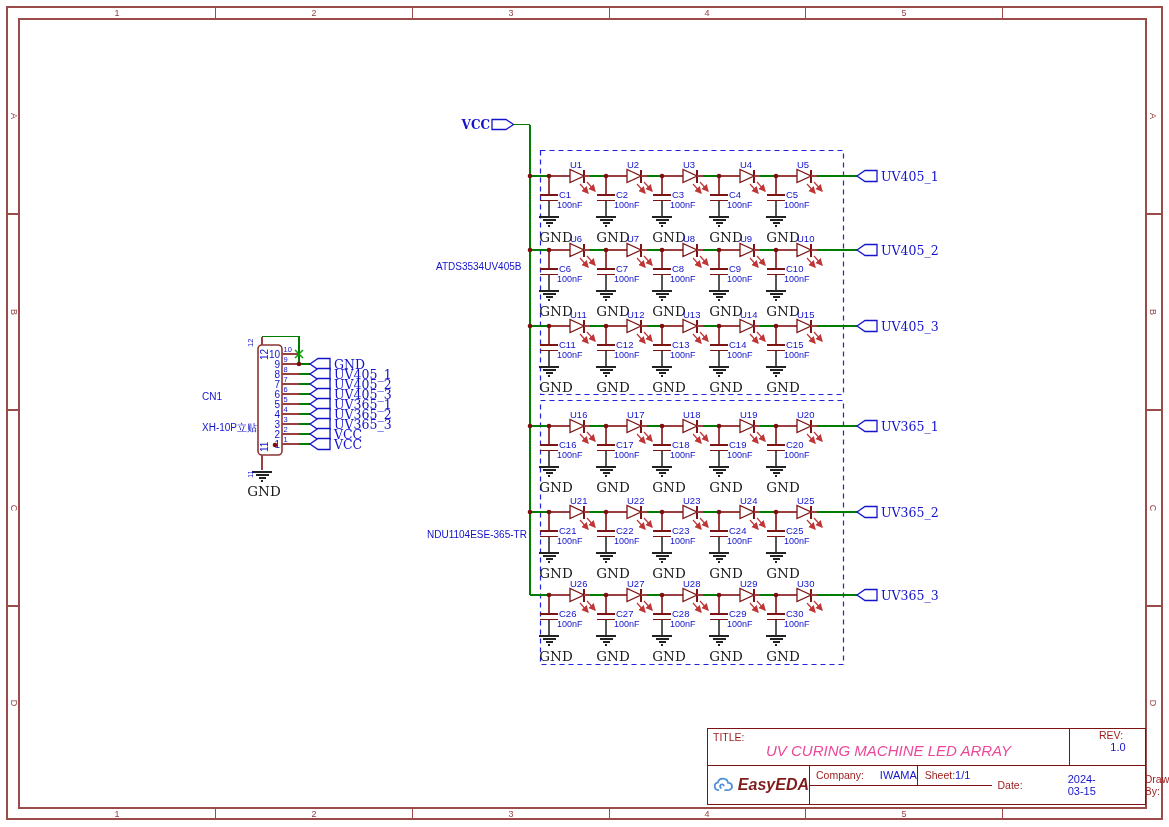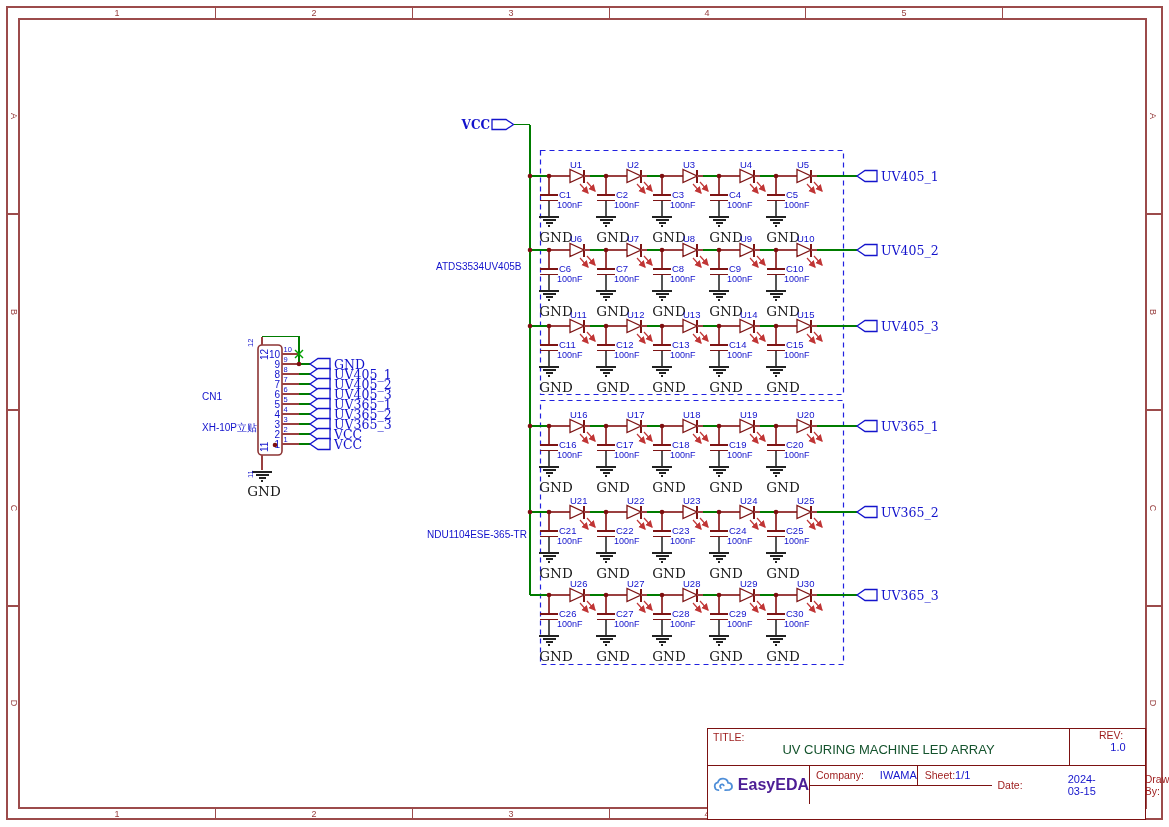--- a/index.html
+++ b/index.html
@@ -14,33 +14,33 @@
   .t-port  {font:12.5px "DejaVu Serif",serif; fill:#1212cc;}
   .t-flag  {font:bold 12px "DejaVu Serif",serif; fill:#1212cc;}
   .t-pin-s {font:7.5px "Liberation Sans",sans-serif; fill:#1212cc;}
   .t-pin-n {font:10px "Liberation Sans",sans-serif; fill:#1212cc;}
   .t-frame {font:9px "Liberation Sans",sans-serif; fill:#963c3c;}
 
   
   .ov{position:absolute;color:#1212cc;font-size:10px;line-height:11px;white-space:nowrap;}
 
   
-  .title-block{position:absolute;left:707px;top:728px;width:439px;height:92px;
+  .title-block{position:absolute;left:707px;top:728px;width:439px;height:77px;
     border:1.4px solid #7c1212;box-sizing:border-box;background:#fff;}
   .tb-row1{height:37px;border-bottom:1.2px solid #7c1212;display:flex;box-sizing:border-box;}
   .tb-title-cell{flex:1;position:relative;}
   .tb-title-label{position:absolute;left:5px;top:2px;}
   .tb-title{position:absolute;left:0;right:0;top:13px;text-align:center;
-    font-size:13px;color:#14532d;}
+    font-size:15px;color:#ec4899;font-style:italic;}
   .tb-rev-cell{width:76px;border-left:1.2px solid #7c1212;box-sizing:border-box;
     display:flex;align-items:center;padding-left:7px;flex-direction:column;}
   .tb-row2{display:flex;height:38.4px;}
   .tb-logo-cell{width:102px;border-right:1.2px solid #7c1212;box-sizing:border-box;
     display:flex;align-items:center;padding-left:4px;}
-  .logo-text{font-size:16px;font-weight:bold;color:#4c1d95;margin-left:2px;}
+  .logo-text{font-size:16px;font-weight:bold;font-style:italic;color:#7f1d1d;margin-left:2px;}
   .tb-right{flex:1;display:flex;}
   .tb-company-row{height:19.5px;border-bottom:1.2px solid #7c1212;box-sizing:border-box;display:flex;}
   .tb-company{flex:1;display:flex;align-items:center;padding-left:6px;}
   .tb-sheet{width:74.8px;border-left:1.2px solid #7c1212;box-sizing:border-box;
     display:flex;align-items:center;padding-left:7px;}
   .tb-date-row{flex:1;display:flex;align-items:center;padding-left:6px;gap:25px;}
   .tb-label{color:#9c1a1a;font-size:10.5px;}
   .tb-value{color:#1515cc;font-size:11px;}
 </style>
 </head>

